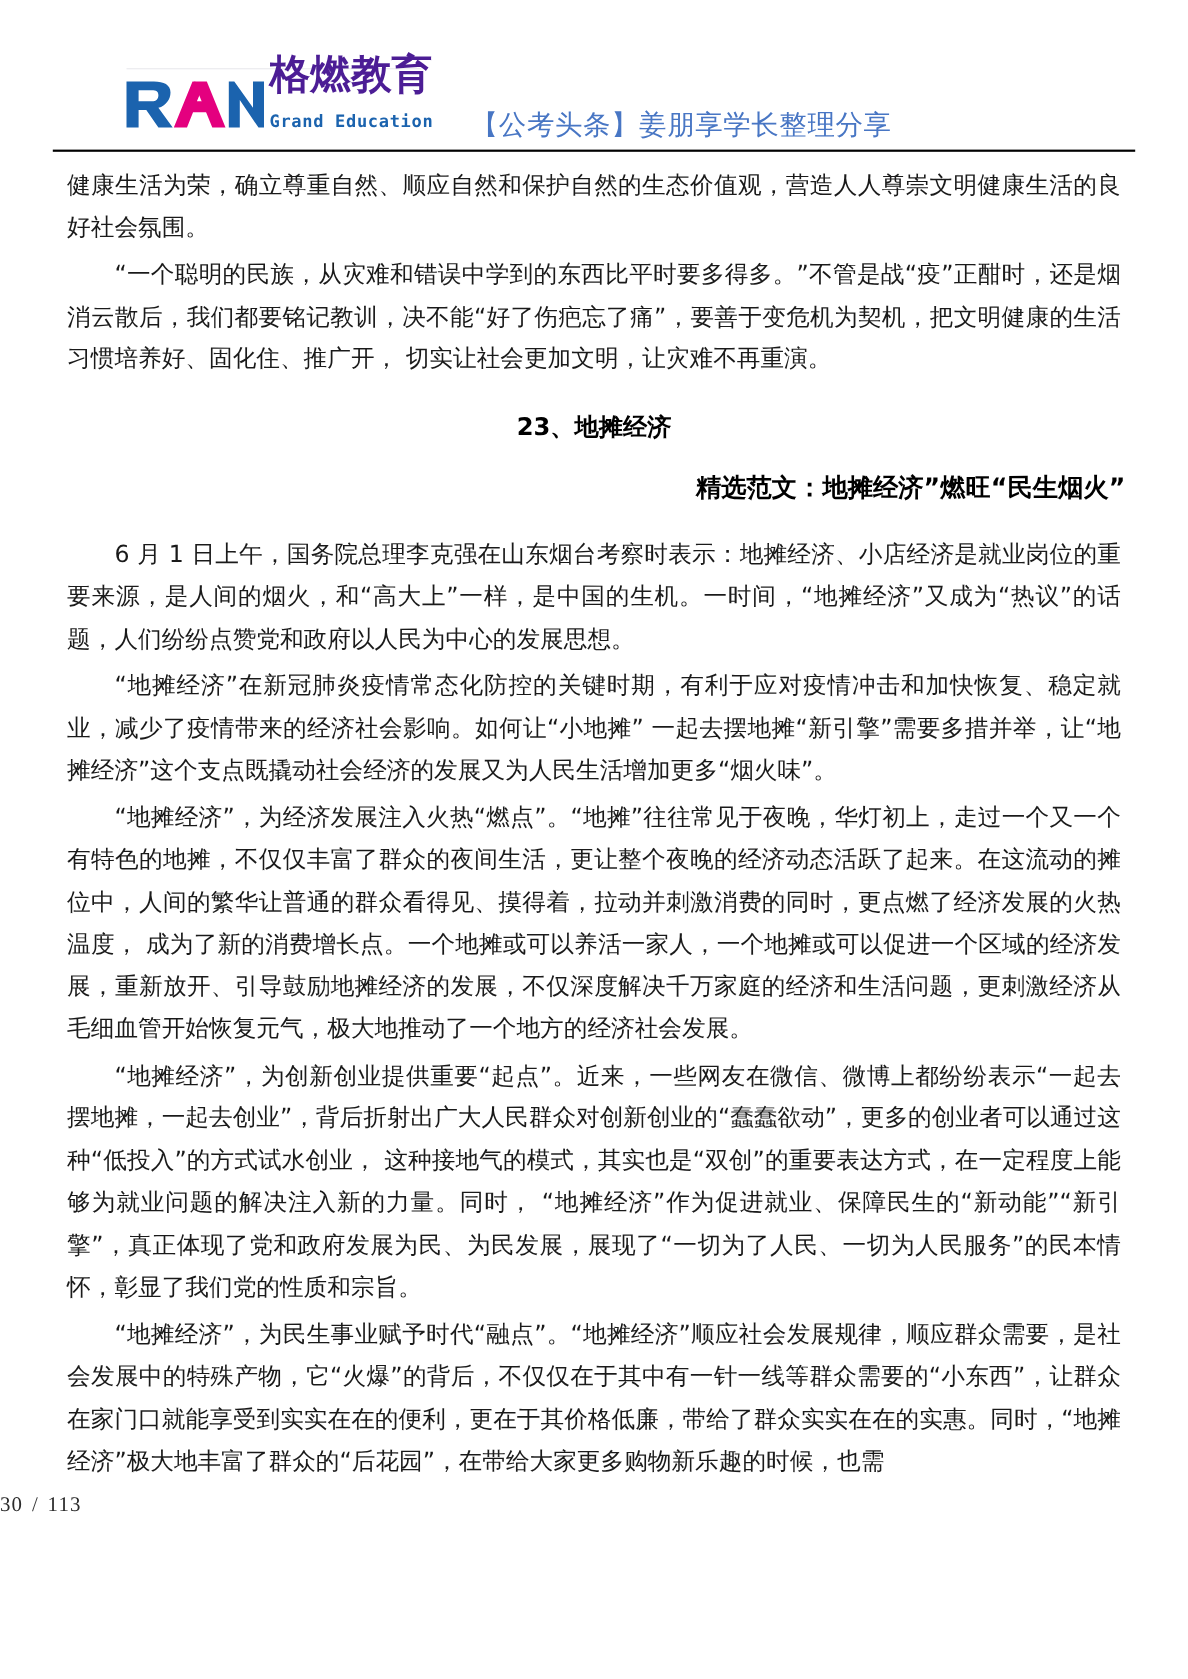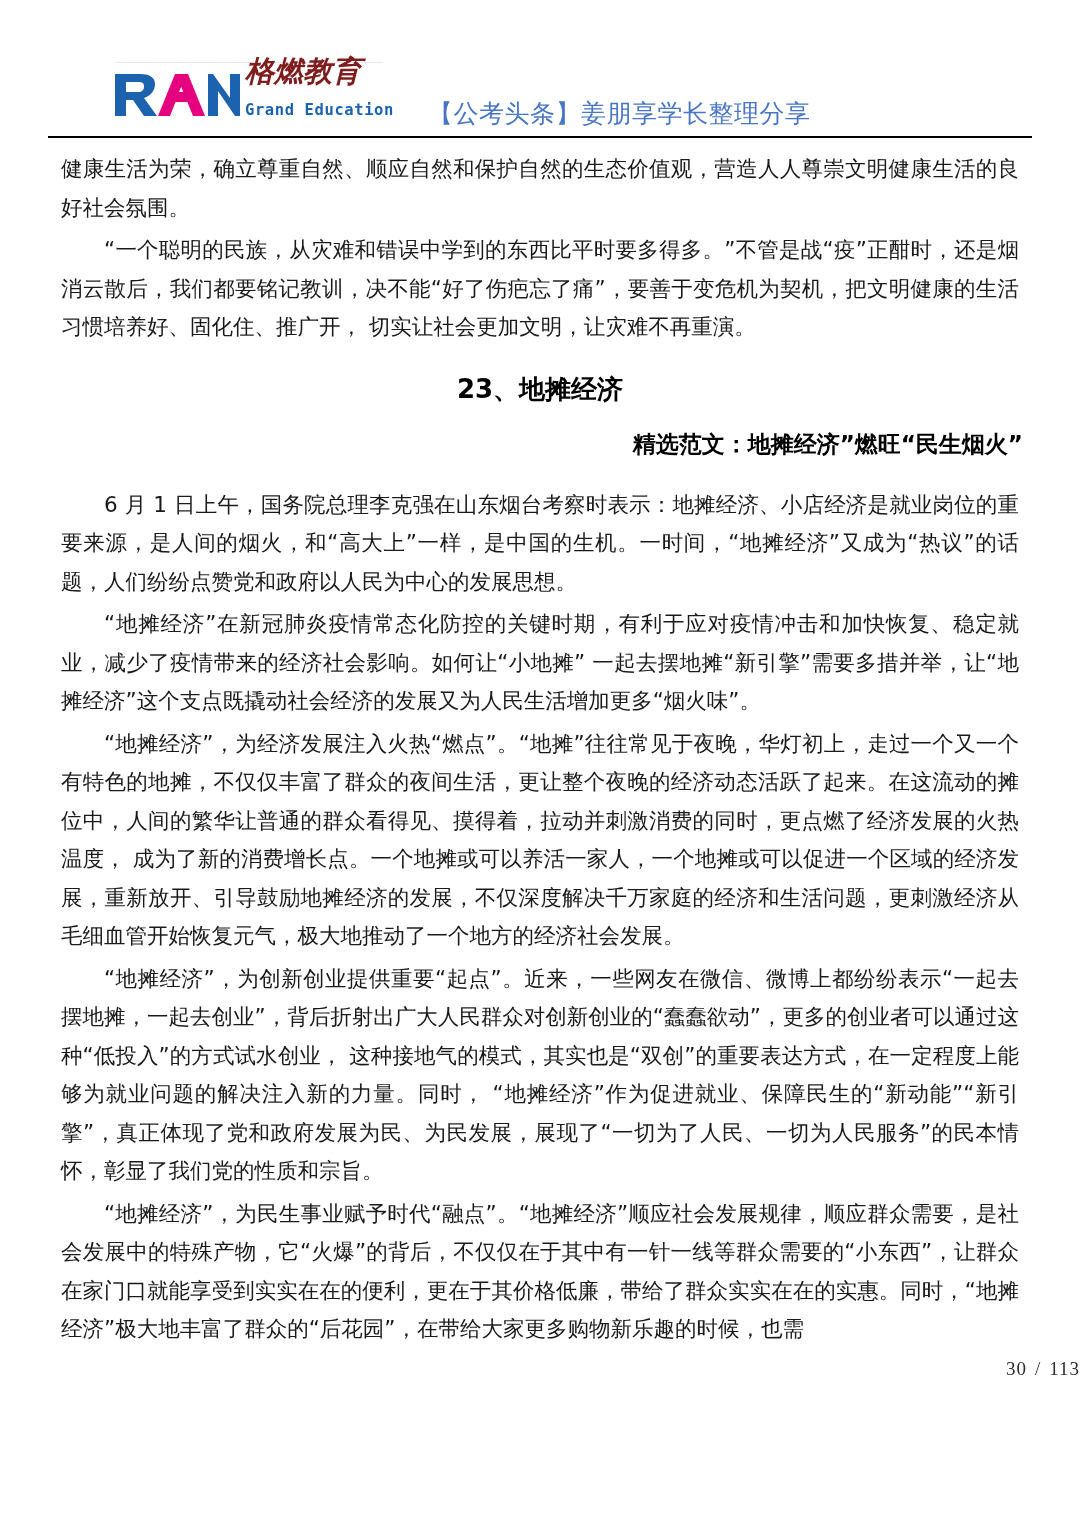--- a/index.html
+++ b/index.html
@@ -48,26 +48,25 @@
   .logo-ran svg { display: block; }
   .logo-words {
     margin-left: 4px;
     display: flex;
     flex-direction: column;
     justify-content: flex-end;
     padding-bottom: 1px;
   }
   .logo-cn {
     font-family: "DejaVu Sans", "Liberation Sans", sans-serif;
-    font-size: 29px;
-    font-weight: bold;
-    color: #7f1d1d;
+    font-size: 37px;
+    font-weight: bold;
+    color: #4c1d95;
     letter-spacing: 0px;
     line-height: 1.0;
-    font-style: italic;
   }
   .logo-en {
     font-family: "DejaVu Sans Mono", "Liberation Mono", monospace;
     font-size: 15.5px;
     font-weight: bold;
     color: #1b63ae;
     letter-spacing: 0.6px;
     line-height: 1.1;
     margin-top: 16px;
   }
@@ -105,21 +104,21 @@
     text-align: justify;
     text-justify: inter-ideograph;
     margin: 4px;
     letter-spacing: 0px;
   }
   .para.indent { text-indent: 2em; }
   .para + .para { margin-top: 0px; }
 
   .section-title {
     font-family: "DejaVu Sans", "Liberation Sans", sans-serif;
-    font-size: 26px;
+    font-size: 22px;
     font-weight: bold;
     color: #000000;
     text-align: center;
     margin: 0;
     line-height: 38.5px;
     padding-top: 19px;
   }
   .essay-title {
     font-family: "DejaVu Sans", "Liberation Sans", sans-serif;
     font-size: 23px;
@@ -131,21 +130,21 @@
     padding-top: 17px;
     padding-bottom: 18px;
   }
 
   
   .footer {
     position: absolute;
     left: 0;
     top: 1358px;
     width: 1080px;
-    text-align: right;
+    text-align: left;
     font-family: "Liberation Serif", "DejaVu Serif", serif;
     font-size: 19px;
     color: #2b2b2b;
     letter-spacing: 1px;
   }
   .footer .sep { margin: 0 8px; color: #3a3a3a; }
 </style>
 </head>
 <body>
 

